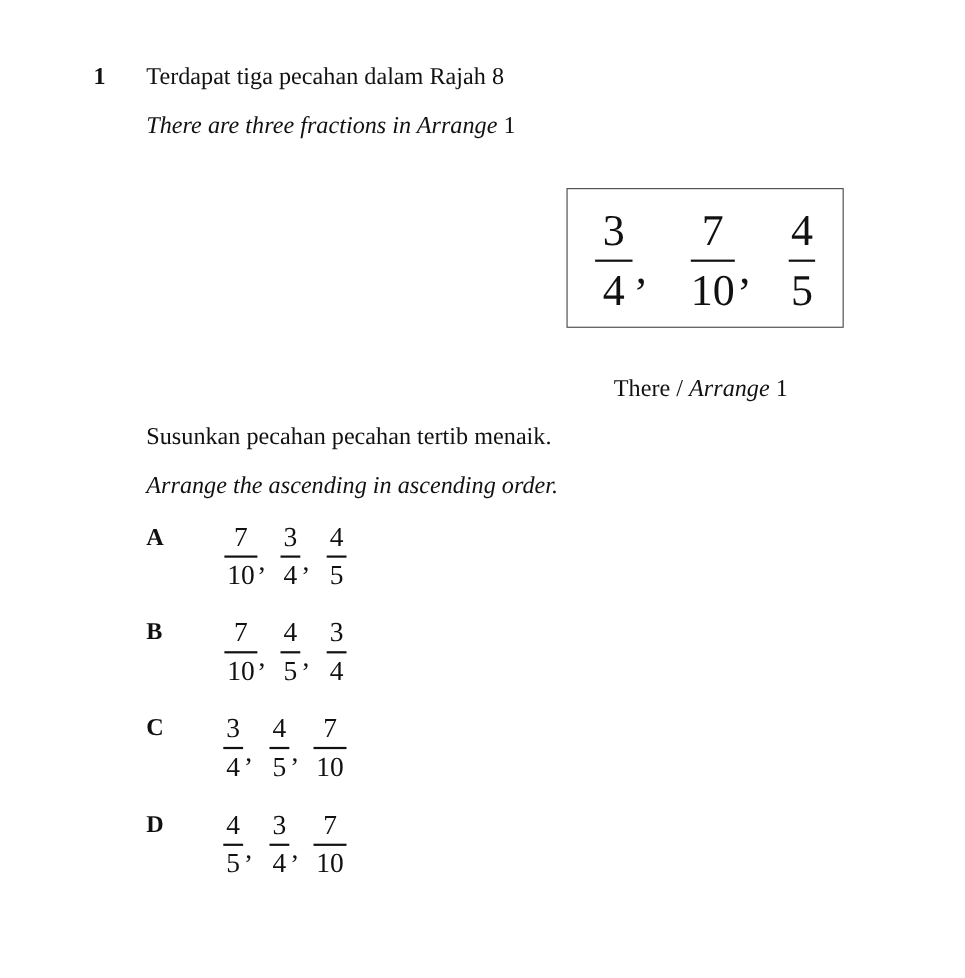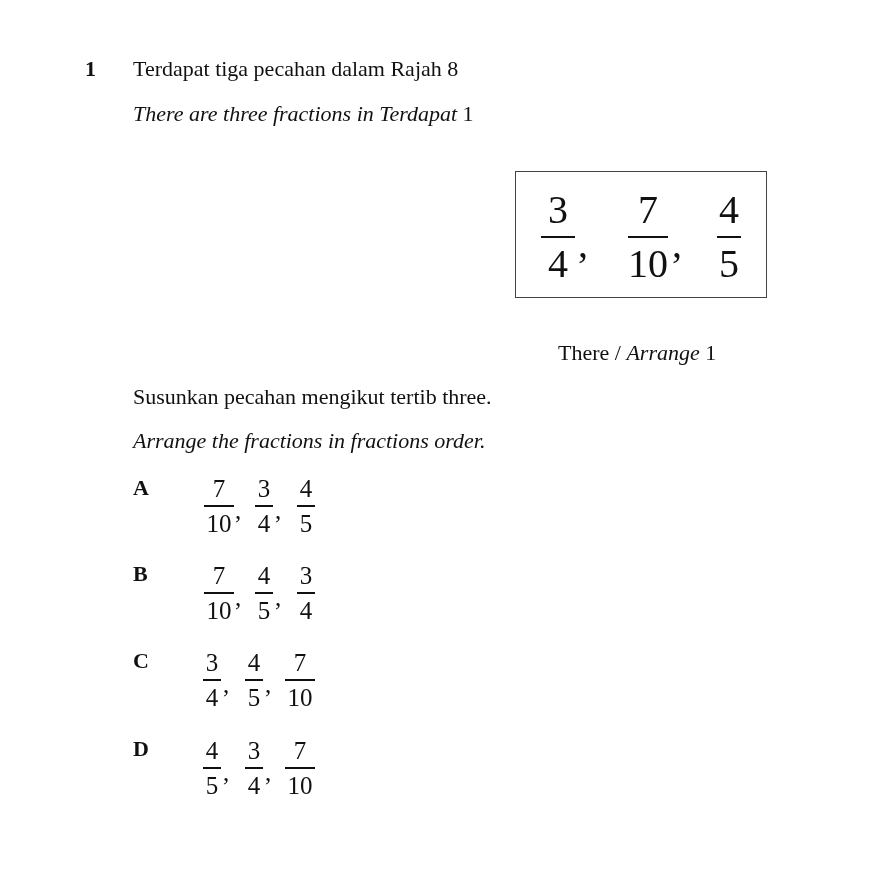--- a/index.html
+++ b/index.html
@@ -96,21 +96,21 @@
       left: 200px;
       height: 70px;
       width: 200px;
     }
   </style>
 </head>
 <body>
 
 <div class="abs qnum">1</div>
 <div class="abs line-ms">Terdapat tiga pecahan dalam Rajah 8</div>
-<div class="abs line-en"><span>There are three fractions in Terdapat</span><span class="upright"> 1</span></div>
+<div class="abs line-en"><span>There are three fractions in Arrange</span><span class="upright"> 1</span></div>
 
 <div class="abs diagram-box">
 
   <div class="frac big" style="left:22px; top:18px; width:40px;">
     <span class="num">3</span>
     <span class="bar" style="width:34px;"></span>
     <span class="den">4</span>
   </div>
   <span class="comma big-comma" style="left:62px; top:52px;">,</span>
 
@@ -123,22 +123,22 @@
 
   <div class="frac big" style="left:198px; top:18px; width:30px;">
     <span class="num">4</span>
     <span class="bar" style="width:24px;"></span>
     <span class="den">5</span>
   </div>
 </div>
 
 <div class="abs caption"><span>There / </span><span class="it">Arrange</span><span> 1</span></div>
 
-<div class="abs instr-ms">Susunkan pecahan mengikut tertib three.</div>
-<div class="abs instr-en">Arrange the fractions in fractions order.</div>
+<div class="abs instr-ms">Susunkan pecahan pecahan tertib menaik.</div>
+<div class="abs instr-en">Arrange the ascending in ascending order.</div>
 
 <div class="abs option-letter" style="top:475px;">A</div>
 <div class="option-row" style="top:476px;">
   <div class="frac small" style="left:3px; top:0; width:32px;">
     <span class="num">7</span>
     <span class="bar" style="width:30px;"></span>
     <span class="den">10</span>
   </div>
   <span class="comma small-comma" style="left:35px; top:22px;">,</span>
   <div class="frac small" style="left:54px; top:0; width:20px;">

